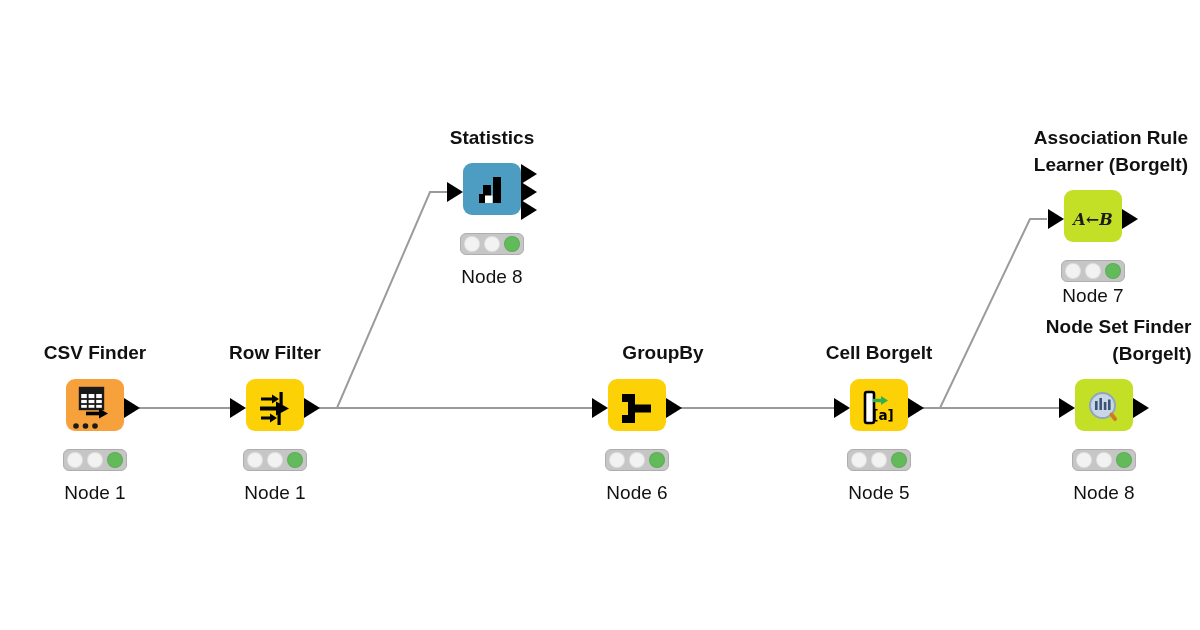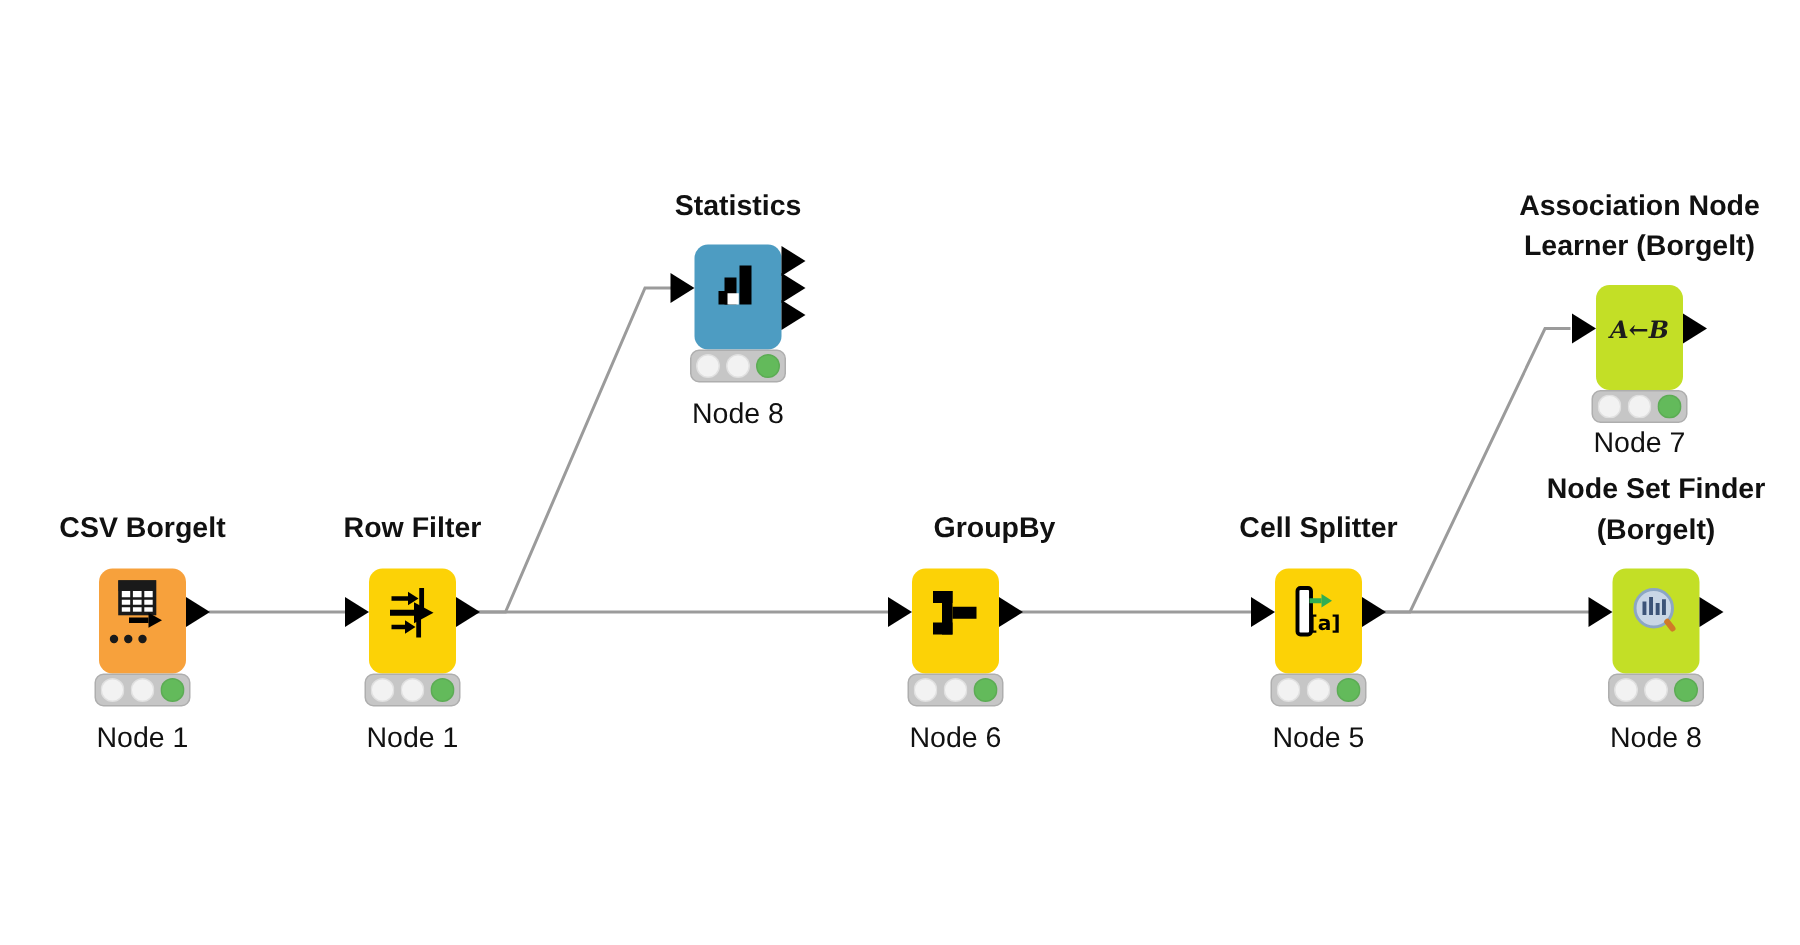--- a/index.html
+++ b/index.html
@@ -8,29 +8,29 @@
     width:1200px;height:630px;
     overflow:hidden;
     font-family:"Liberation Sans", sans-serif;
     background:#fff;
   }
   #edges{position:absolute;left:0;top:0;}
   #edges polyline{fill:none;stroke-width:2;}
   .node-title{
     position:absolute;transform:translateX(-50%);
     font-size:19px;line-height:27px;font-weight:700;color:#111;
-    text-align:center;white-space:nowrap;
+    text-align:right;white-space:nowrap;
   }
   .node-title.wrap{white-space:normal;}
   .node-label{
     position:absolute;transform:translateX(-50%);
     font-size:19px;line-height:27px;color:#111;white-space:nowrap;
   }
   .node-body{
-    position:absolute;width:58px;height:70px;border-radius:9px;
+    position:absolute;width:58px;height:52px;border-radius:9px;
   }
   .icon{position:absolute;left:0;top:0;width:58px;height:58px;}
   .port{
     position:absolute;width:0;height:0;
     border-top:10px solid transparent;border-bottom:10px solid transparent;
     border-left:16px solid #000;
   }
   .port.in{left:-16px;}
   .port.out{left:58px;}
   .traffic{
@@ -55,21 +55,21 @@
   <svg id="edges" width="1200" height="630">
     <polyline points="139,408 232,408" stroke="#9B9B9B"></polyline>
     <polyline points="314,408 337,408 430,192 449,192" stroke="#9B9B9B"></polyline>
     <polyline points="314,408 595,408" stroke="#9B9B9B"></polyline>
     <polyline points="680,408 837,408" stroke="#9B9B9B"></polyline>
     <polyline points="922,408 940,408 1030,219 1047,219" stroke="#9B9B9B"></polyline>
     <polyline points="922,408 1060,408" stroke="#9B9B9B"></polyline>
   </svg>
 
   <div>
-    <div class="node-title" style="left:95px;top:339px">CSV Borgelt</div>
+    <div class="node-title" style="left:95px;top:339px">CSV Finder</div>
     <div class="node-body" style="left: 66px; top: 379px; background-color: rgb(247, 161, 60);">
       <svg class="icon" viewBox="0 0 58 58">
         <rect x="14" y="9" width="23" height="21" fill="#fff" stroke="#1a1a1a" stroke-width="2.4"></rect>
         <rect x="13" y="8" width="25" height="7" fill="#1a1a1a"></rect>
         <line x1="21.7" y1="15" x2="21.7" y2="30" stroke="#1a1a1a" stroke-width="1.8"></line>
         <line x1="29.3" y1="15" x2="29.3" y2="30" stroke="#1a1a1a" stroke-width="1.8"></line>
         <line x1="14" y1="20" x2="37" y2="20" stroke="#1a1a1a" stroke-width="1.8"></line>
         <line x1="14" y1="25" x2="37" y2="25" stroke="#1a1a1a" stroke-width="1.8"></line>
         <line x1="20" y1="34.5" x2="33" y2="34.5" stroke="#000" stroke-width="3.6"></line>
         <polygon points="33,29.5 42,34.5 33,39.5" fill="#000"></polygon>
@@ -147,41 +147,41 @@
     </div>
     <div class="traffic" style="left: 605px; top: 449px; background-color: rgb(198, 198, 198);">
       <span class="dot" style="background-color: rgb(242, 242, 242);"></span>
       <span class="dot" style="background-color: rgb(242, 242, 242);"></span>
       <span class="dot" style="background-color: rgb(99, 186, 91);"></span>
     </div>
     <div class="node-label" style="left:637px;top:479px">Node 6</div>
   </div>
 
   <div>
-    <div class="node-title" style="left:879px;top:339px">Cell Splitter</div>
+    <div class="node-title" style="left:879px;top:339px">Cell Borgelt</div>
     <div class="node-body" style="left: 850px; top: 379px; background-color: rgb(252, 210, 6);">
       <svg class="icon" viewBox="0 0 58 58">
         <rect x="15" y="13" width="9" height="31" rx="2" fill="#fff" stroke="#000" stroke-width="2.6"></rect>
         <line x1="23" y1="21.5" x2="31" y2="21.5" stroke-width="3.4" stroke="#2FAE52"></line>
         <polygon points="31,17 38,21.5 31,26" fill="#2FAE52"></polygon>
         <text x="33" y="41" text-anchor="middle" font-family="DejaVu Sans, sans-serif" font-size="13.5" font-weight="bold" fill="#000">[a]</text>
       </svg>
       <div class="port in" style="top:19px"></div>
       <div class="port out" style="top:19px"></div>
     </div>
     <div class="traffic" style="left: 847px; top: 449px; background-color: rgb(198, 198, 198);">
       <span class="dot" style="background-color: rgb(242, 242, 242);"></span>
       <span class="dot" style="background-color: rgb(242, 242, 242);"></span>
       <span class="dot" style="background-color: rgb(99, 186, 91);"></span>
     </div>
     <div class="node-label" style="left:879px;top:479px">Node 5</div>
   </div>
 
   <div>
-    <div class="node-title wrap" style="left:1093px;top:124px;width:190px">Association Node Learner (Borgelt)</div>
+    <div class="node-title wrap" style="left:1093px;top:124px;width:190px">Association Rule Learner (Borgelt)</div>
     <div class="node-body" style="left: 1064px; top: 190px; background-color: rgb(195, 223, 38);">
       <span class="ab-icon">A←B</span>
       <div class="port in" style="top:19px"></div>
       <div class="port out" style="top:19px"></div>
     </div>
     <div class="traffic" style="left: 1061px; top: 260px; background-color: rgb(198, 198, 198);">
       <span class="dot" style="background-color: rgb(242, 242, 242);"></span>
       <span class="dot" style="background-color: rgb(242, 242, 242);"></span>
       <span class="dot" style="background-color: rgb(99, 186, 91);"></span>
     </div>

